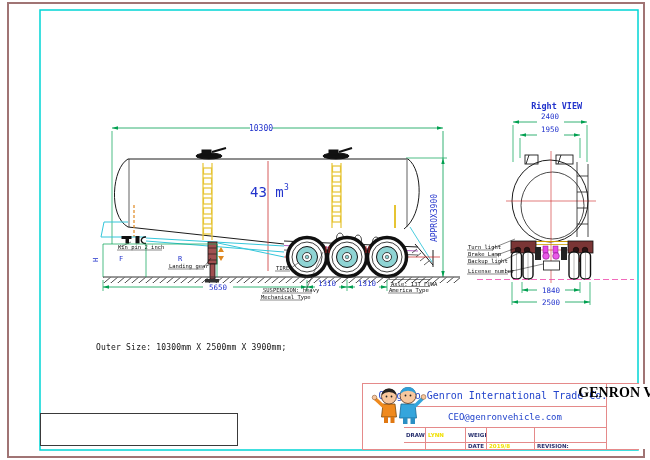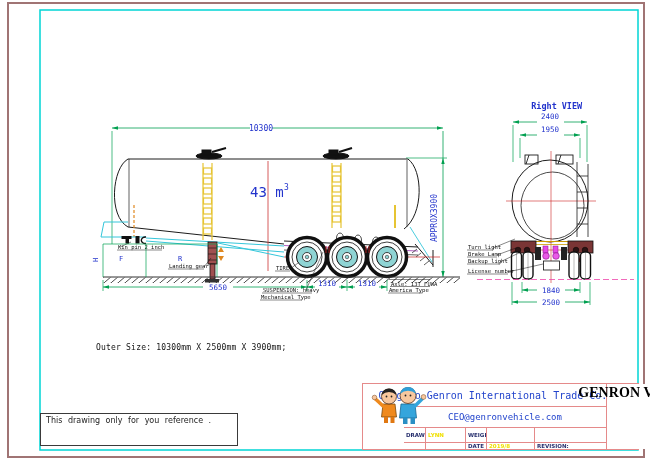--- a/index.html
+++ b/index.html
@@ -390,21 +390,20 @@
       <polygon points="512,302 518,300.3 518,303.7" fill="#00a050" stroke="none"></polygon>
       <polygon points="590,302 584,300.3 584,303.7" fill="#00a050" stroke="none"></polygon>
     </g>
     <text class="dim" x="551" y="304.5" text-anchor="middle">2500</text>
   </g>
 </svg>
 
 <div class="overlay outer-size">Outer Size: 10300mm X 2500mm X 3900mm;</div>
 
 <div class="overlay note-box">
-  <div>This drawing only for you reference .</div>
 </div>
 
 <div class="overlay title-block">
   <div class="tb-left">
     <div class="tb-company">Qingdao Genron International Trade Co. Ltd</div>
     <div class="tb-email">CEO@genronvehicle.com</div>
     <div class="tb-grid">
       <div class="tb-cell">DRAW</div>
       <div class="tb-cell tb-val">LYNN</div>
       <div class="tb-cell">WEIGHT</div>

